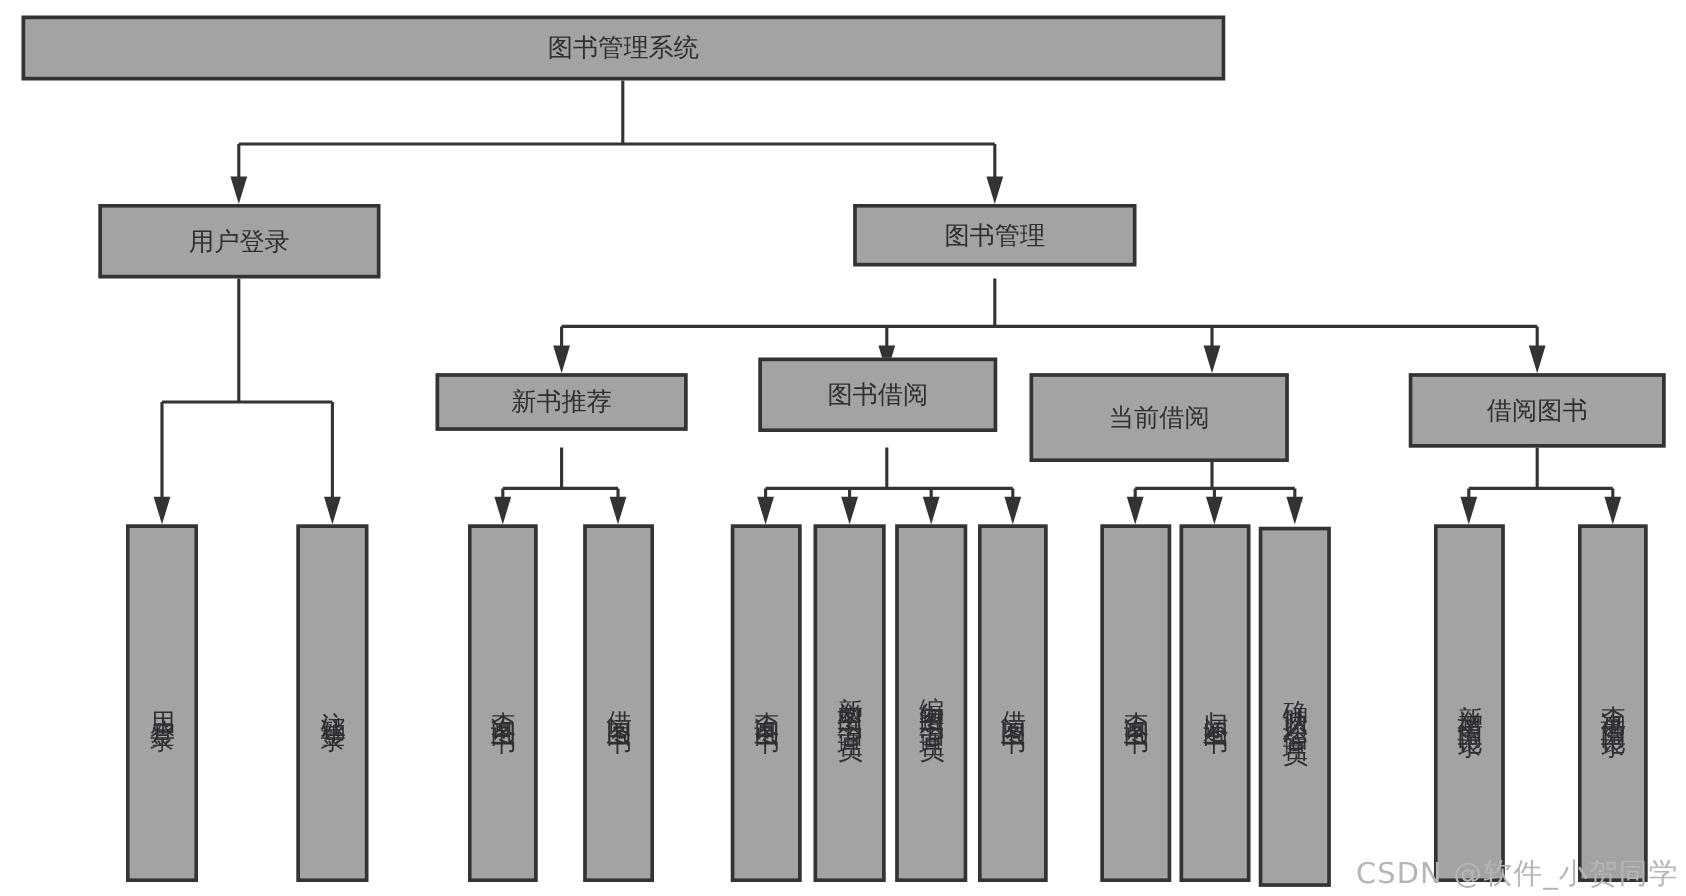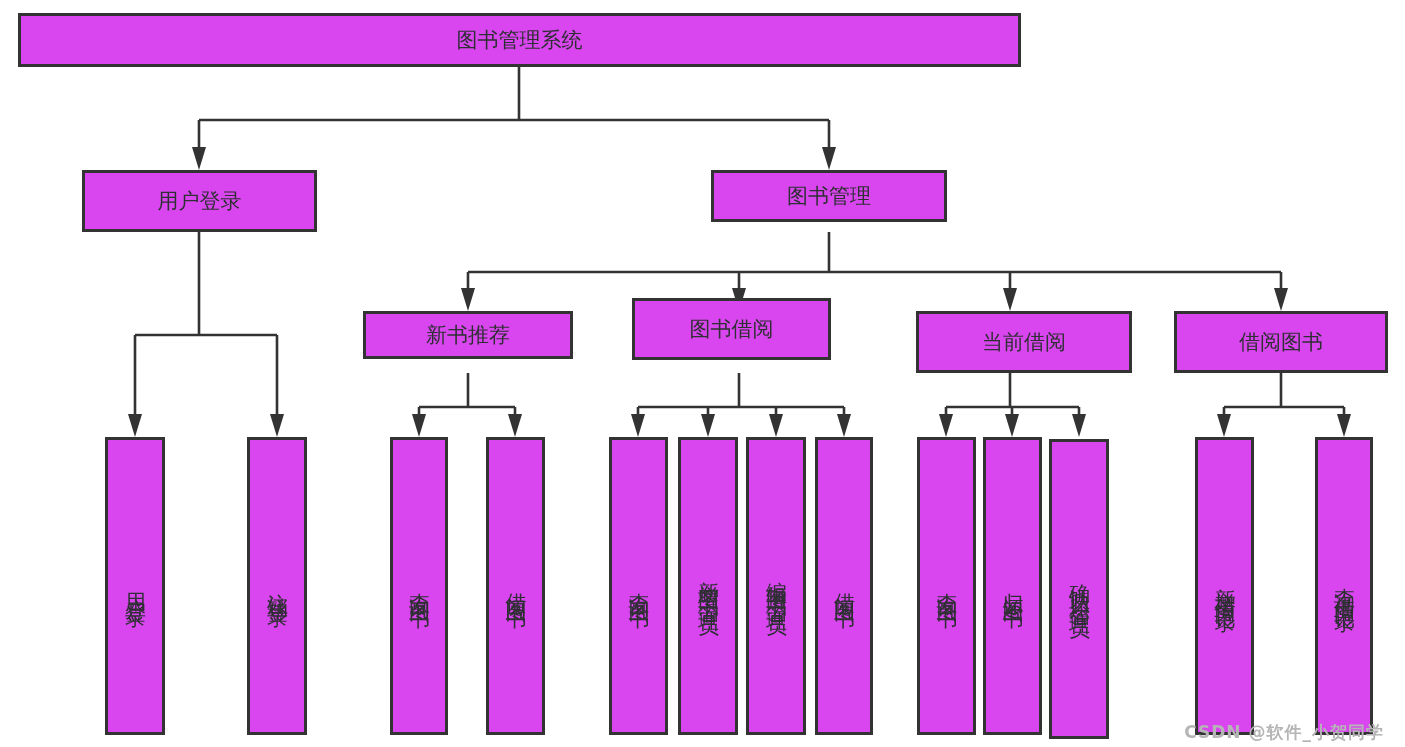--- a/index.html
+++ b/index.html
@@ -15,39 +15,38 @@
     font-family:"DejaVu Sans","Liberation Sans",sans-serif;
     position:relative;overflow:hidden;
     color:var(--text);
   }
   .stage{position:absolute;inset:0;}
   svg.wires{position:absolute;left:0;top:0;pointer-events:none;}
   .box{
     position:absolute;
     box-sizing:border-box;
     border:3px solid var(--line);
-    background:#d946ef;
+    background:#a3a3a3;
     display:flex;align-items:center;justify-content:center;
     font-size:21px;
     color:var(--text);
     white-space:nowrap;
   }
   .box.v span{
     writing-mode:vertical-rl;
     text-orientation:mixed;
     letter-spacing:5px;
     line-height:1;
   }
   .watermark{
     position:absolute;
-    right:21px;bottom:3px;
-    font-size:17px;
+    right:6px;bottom:3px;
+    font-size:24px;
     color:var(--watermark);
     letter-spacing:1px;
-    font-weight:bold;
   }
 </style>
 </head>
 <body>
 
 <div class="stage">
 
   <svg class="wires" width="1405" height="747" viewBox="0 0 1405 747">
     <path fill="none" style="stroke:var(--line);stroke-width:2.6" d="M519 67 V120 M199 120 H829 M199 120 V150 M829 120 V150
              M199 232 V335 M135 335 H277 M135 335 V416 M277 335 V416
@@ -78,21 +77,21 @@
   <div class="box" style="left:711px;top:170px;width:236px;height:52px">
     <span>图书管理</span>
   </div>
 
   <div class="box" style="left:363px;top:311px;width:210px;height:48px">
     <span>新书推荐</span>
   </div>
   <div class="box" style="left:632px;top:298px;width:199px;height:62px">
     <span>图书借阅</span>
   </div>
-  <div class="box" style="left:916px;top:311px;width:216px;height:62px">
+  <div class="box" style="left:858px;top:311px;width:216px;height:74px">
     <span>当前借阅</span>
   </div>
   <div class="box" style="left:1174px;top:311px;width:214px;height:62px">
     <span>借阅图书</span>
   </div>
 
   <div class="box v" style="left:105px;top:437px;width:60px;height:298px">
     <span>用户登录</span>
   </div>
   <div class="box v" style="left:247px;top:437px;width:60px;height:298px">

